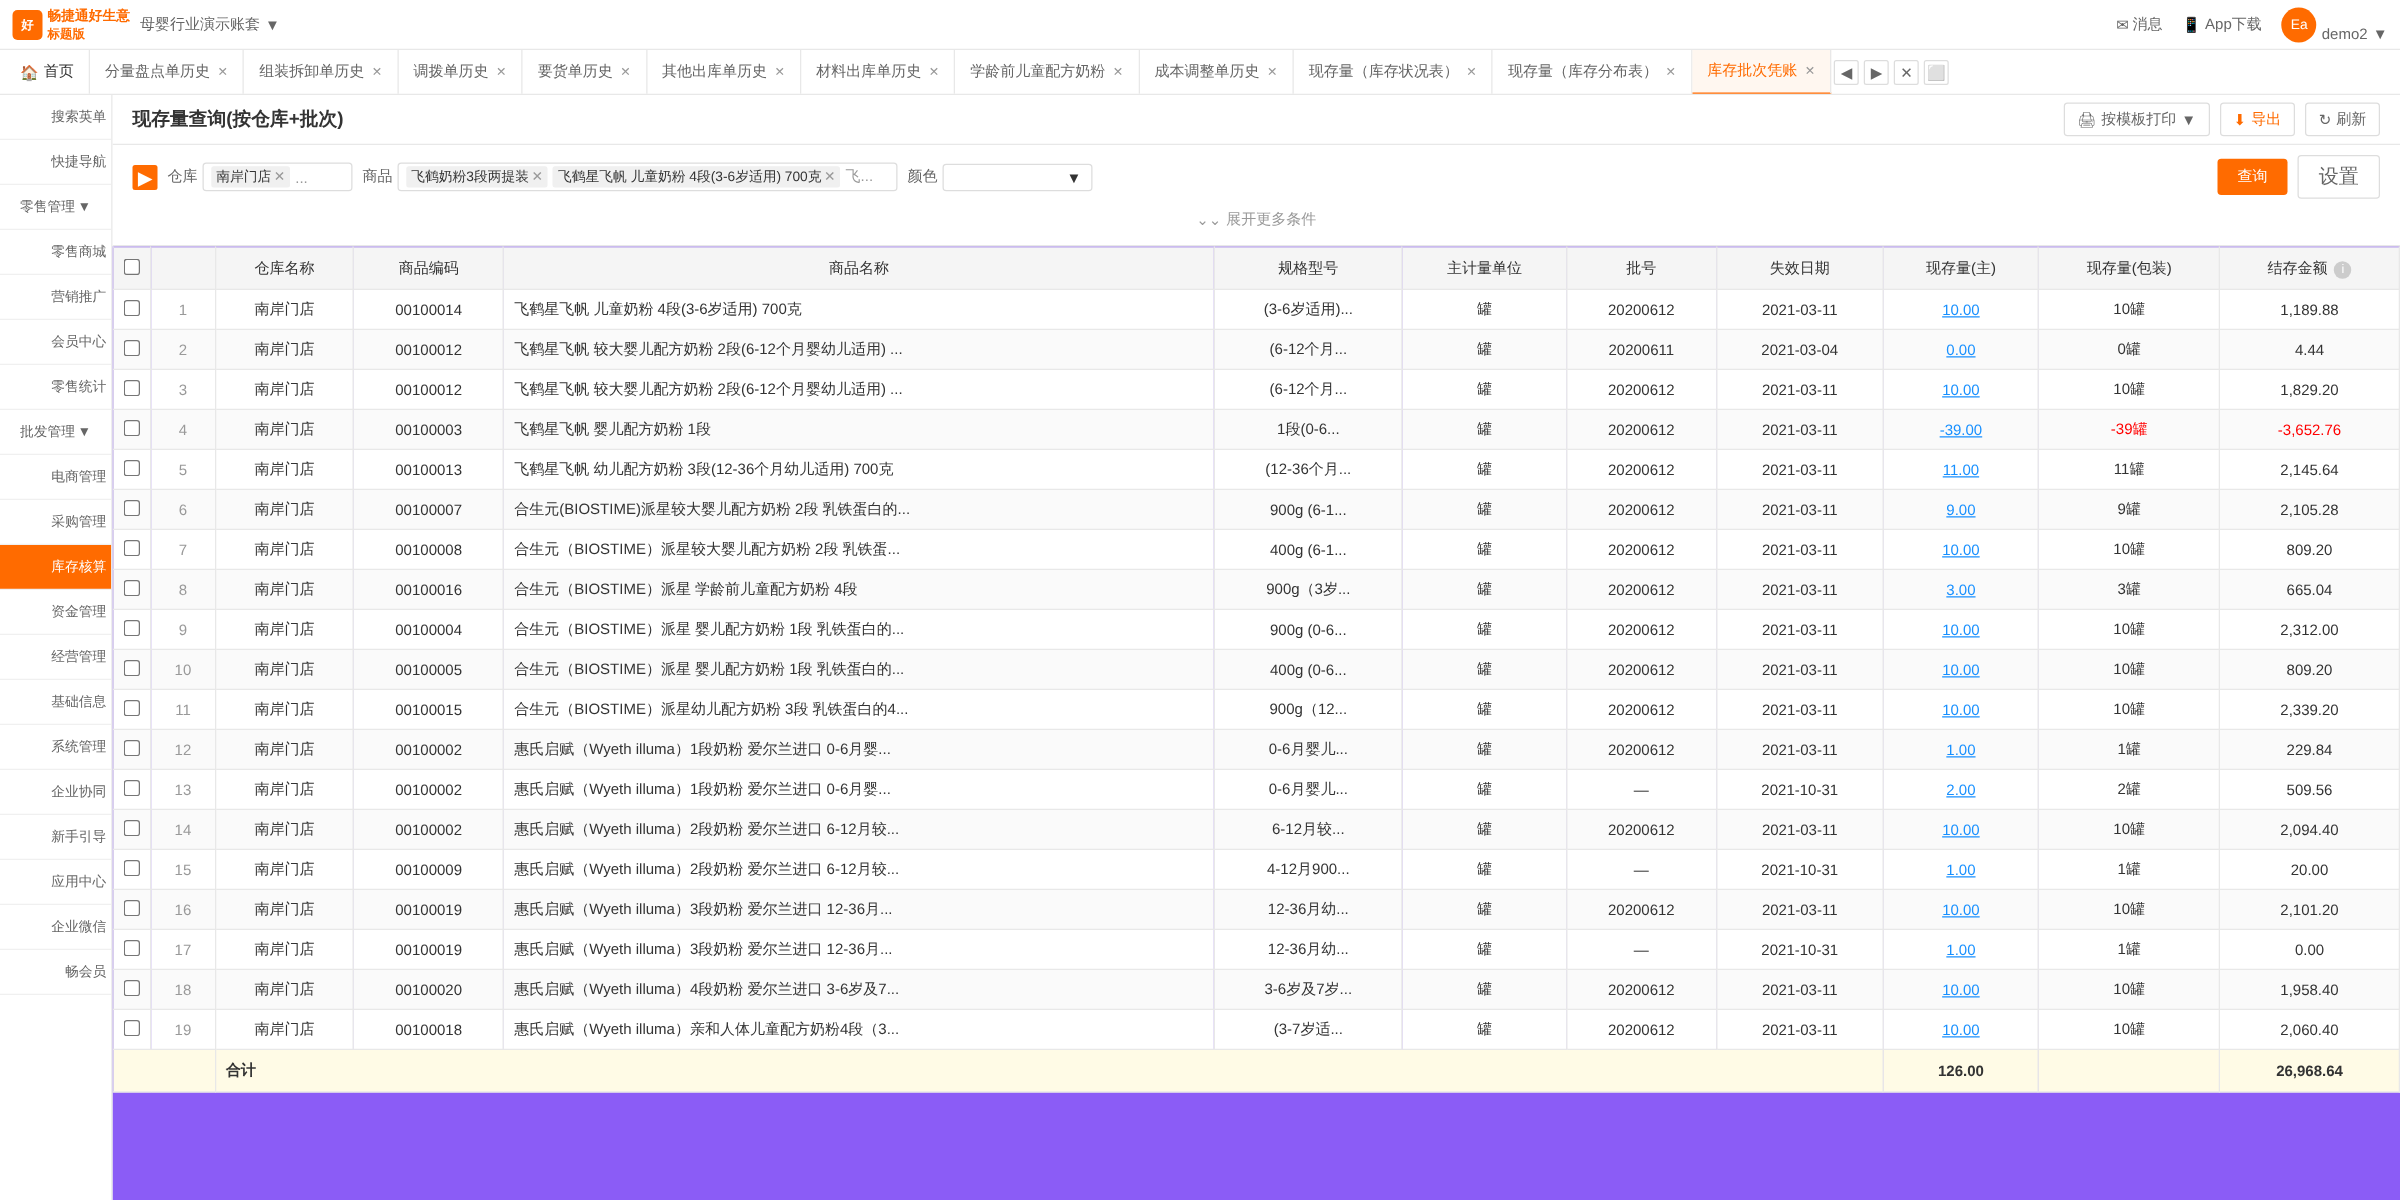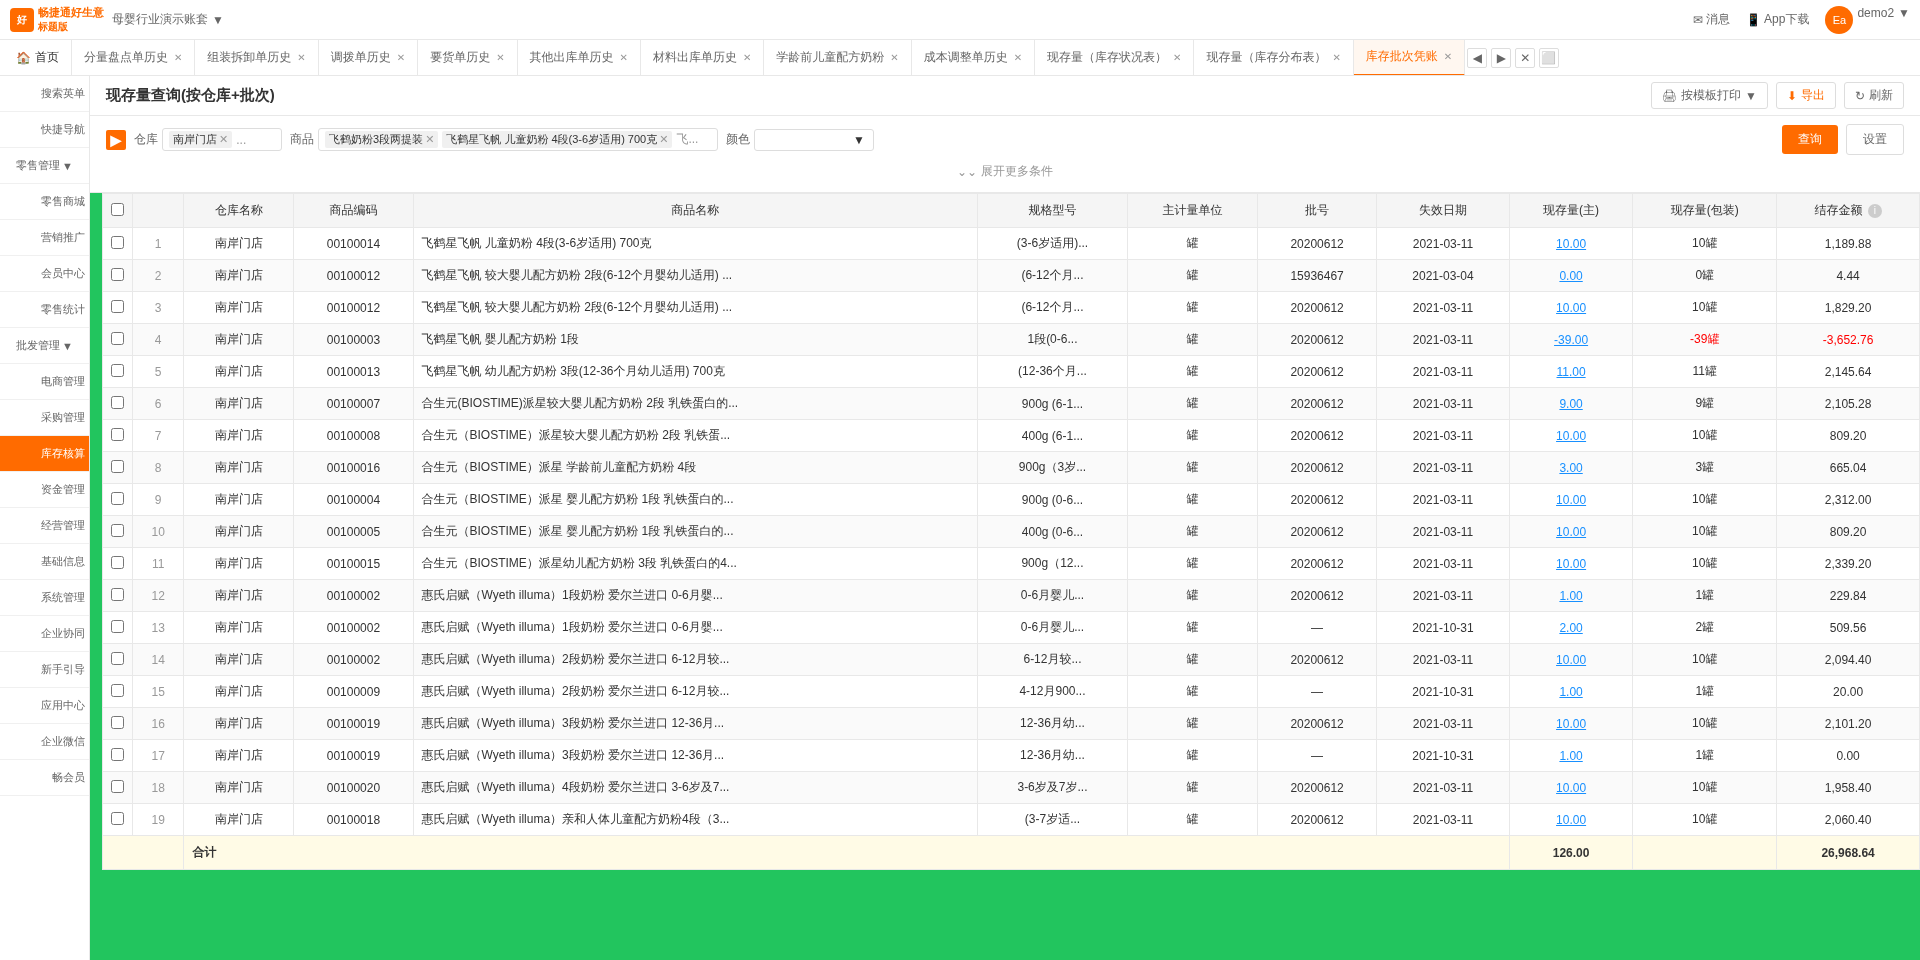--- a/index.html
+++ b/index.html
@@ -49,21 +49,21 @@
     }
     .top-header-right {
       display: flex;
       align-items: center;
       gap: 16px;
       font-size: 12px;
       color: #666;
     }
     .user-area {
       display: flex;
-      align-items: flex-start;
+      align-items: flex-end;
       gap: 4px;
       cursor: pointer;
     }
     .avatar {
       width: 28px;
       height: 28px;
       border-radius: 50%;
       background: #ff6b00;
       color: white;
       display: flex;
@@ -320,29 +320,28 @@
       cursor: pointer;
       font-size: 12px;
     }
     .btn-settings {
       background: #fff;
       color: #666;
       border: 1px solid #ddd;
       padding: 6px 16px;
       border-radius: 3px;
       cursor: pointer;
-      font-size: 12px;
+      font-size: 16px;
     }
 
     
     .table-container {
       flex: 1;
       overflow: auto;
-      background: #22c55e;
-      padding-left: 12px;
+      background: #8b5cf6;
     }
     table {
       width: 100%;
       border-collapse: collapse;
       font-size: 12px;
     }
     thead tr {
       background: #f5f5f5;
     }
     thead th {
@@ -628,21 +627,21 @@
     <td class="">1,189.88</td>
   </tr>
             <tr>
     <td><input type="checkbox" style=""></td>
     <td class="row-number">2</td>
     <td>南岸门店</td>
     <td>00100012</td>
     <td class="text-left">飞鹤星飞帆 较大婴儿配方奶粉 2段(6-12个月婴幼儿适用) ...</td>
     <td>(6-12个月...</td>
     <td>罐</td>
-    <td>15936467</td>
+    <td>20200611</td>
     <td>2021-03-04</td>
     <td class="link-text ">0.00</td>
     <td class="">0罐</td>
     <td class="">4.44</td>
   </tr>
             <tr>
     <td><input type="checkbox" style=""></td>
     <td class="row-number">3</td>
     <td>南岸门店</td>
     <td>00100012</td>

